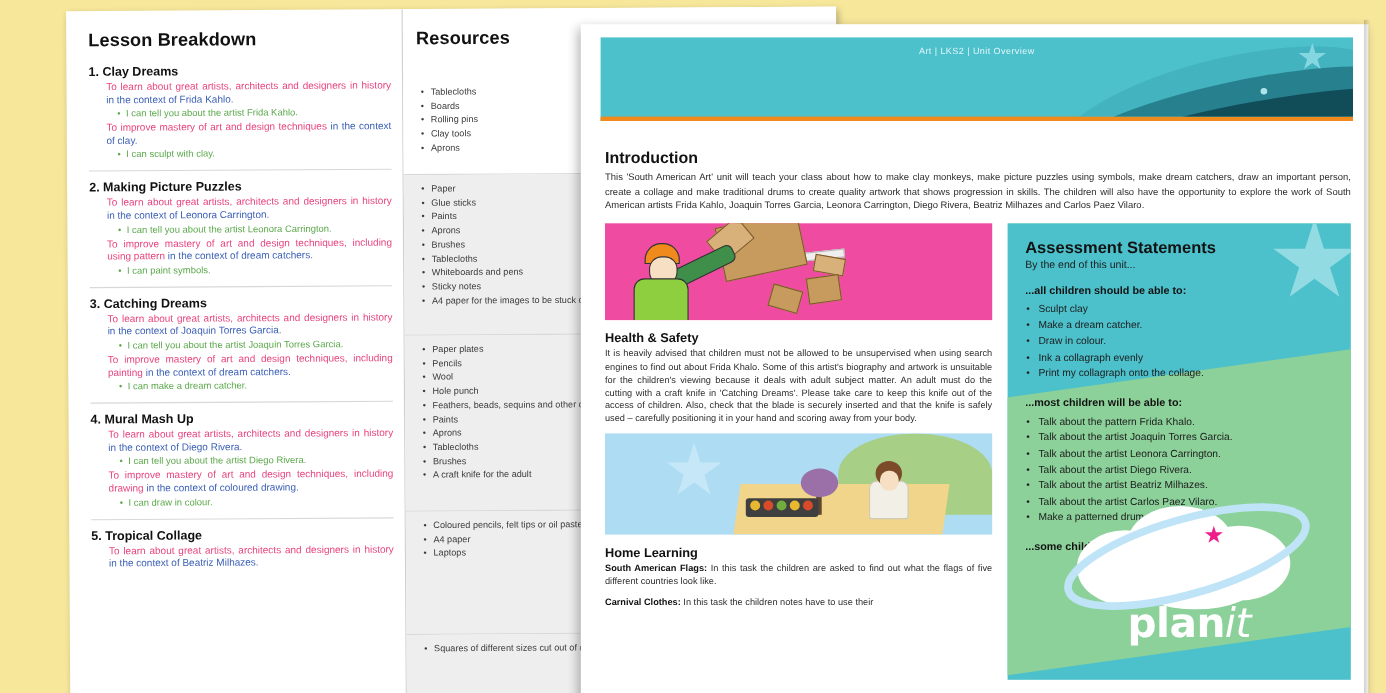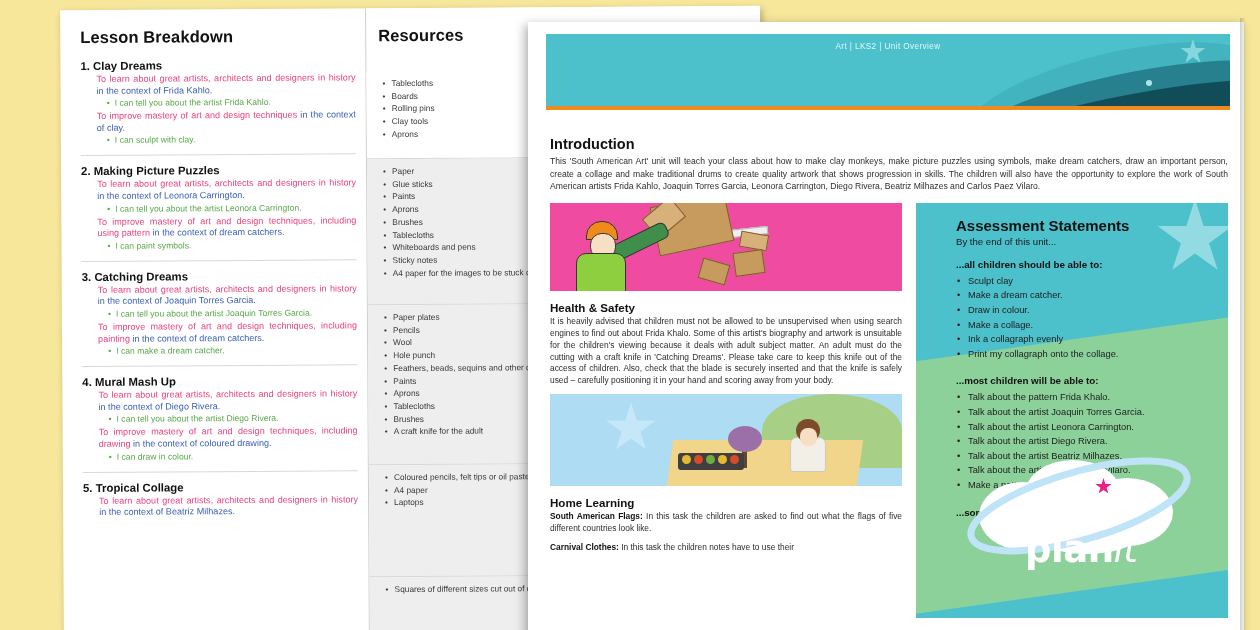--- a/index.html
+++ b/index.html
@@ -167,21 +167,21 @@
     box-sizing:border-box;min-height:415px;overflow:hidden;
   }
   .assess .abot{
     position:absolute;left:-30px;bottom:0;width:140%;height:250px;
     background:#8cd19a;transform:rotate(-8deg);transform-origin:left bottom;
   }
   .assess .astar{
     position:absolute;right:-6px;top:-4px;width:78px;height:78px;background:#93dbe2;
     clip-path:polygon(50% 0%,61% 35%,98% 35%,68% 57%,79% 91%,50% 70%,21% 91%,32% 57%,2% 35%,39% 35%);
   }
-  .assess-inner{position:relative;z-index:2;margin-left:24px;}
+  .assess-inner{position:relative;z-index:2;}
   .assess-h{font-size:15px;font-weight:bold;color:#111;margin:0 0 2px 0;}
   .assess-sub{font-size:9.6px;color:#1c1c1c;margin:0 0 12px 0;}
   .assess-grp{font-size:9.8px;font-weight:bold;color:#111;margin:0 0 4px 0;}
   .assess ul{margin:0 0 14px 0;padding:0 0 0 12px;list-style:none;}
   .assess li{
     font-size:9.3px;line-height:14.6px;color:#1c1c1c;position:relative;
   }
   .assess li:before{content:"•";position:absolute;left:-11px;}
 
   
@@ -194,21 +194,21 @@
     position:absolute;left:42px;top:42px;width:170px;text-align:center;
     font-size:44px;font-weight:bold;color:#1b8fe0;letter-spacing:-1px;
     font-family:"DejaVu Sans", sans-serif;
   }
   .tw-star{
     position:absolute;left:130px;top:38px;width:17px;height:17px;background:#ee1f8a;
     clip-path:polygon(50% 0%,61% 35%,98% 35%,68% 57%,79% 91%,50% 70%,21% 91%,32% 57%,2% 35%,39% 35%);
     z-index:3;
   }
   .tw-planit{
-    position:absolute;left:60px;top:88px;font-size:37px;color:#ffffff;
+    position:absolute;left:60px;top:105px;font-size:37px;color:#ffffff;
     font-family:"DejaVu Sans", sans-serif;font-weight:bold;letter-spacing:-.5px;
   }
   .tw-planit i{font-style:italic;font-weight:normal;}
   
   .edge-r{
     position:absolute;left:1240px;top:18px;width:6px;height:618px;
     background:linear-gradient(to right,rgba(0,0,0,.18),rgba(0,0,0,0));
   }
 </style>
 </head>
@@ -378,21 +378,20 @@
         <div class="astar"></div>
         <div class="assess-inner">
           <div class="assess-h">Assessment Statements</div>
           <div class="assess-sub">By the end of this unit...</div>
 
           <div class="assess-grp">...all children should be able to:</div>
           <ul>
             <li>Sculpt clay</li>
             <li>Make a dream catcher.</li>
             <li>Draw in colour.</li>
-            <li>Make a collage.</li>
             <li>Ink a collagraph evenly</li>
             <li>Print my collagraph onto the collage.</li>
           </ul>
 
           <div class="assess-grp">...most children will be able to:</div>
           <ul>
             <li>Talk about the pattern Frida Khalo.</li>
             <li>Talk about the artist Joaquin Torres Garcia.</li>
             <li>Talk about the artist Leonora Carrington.</li>
             <li>Talk about the artist Diego Rivera.</li>

